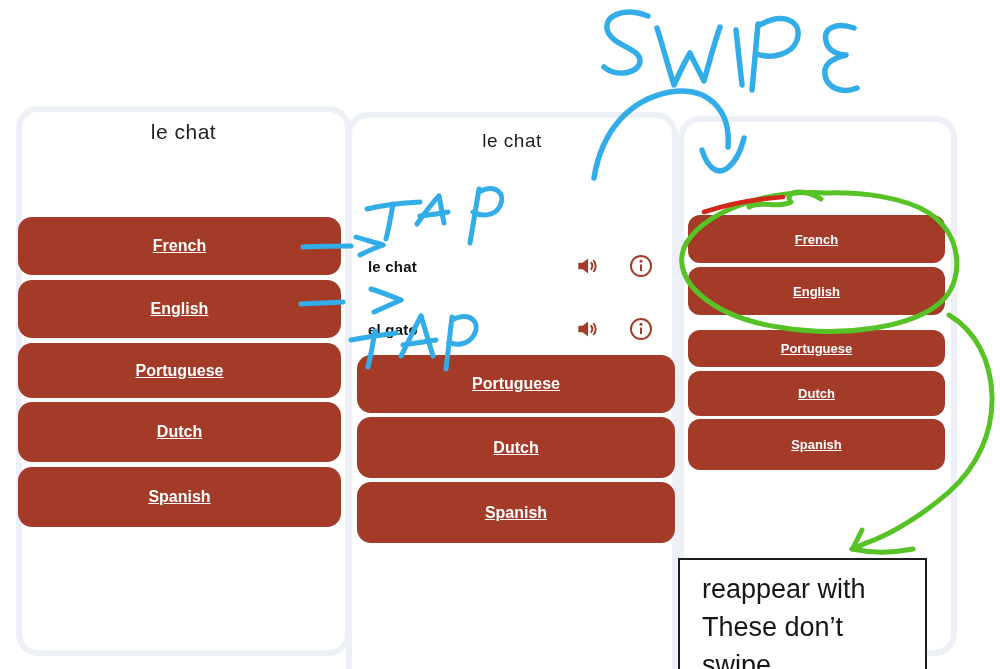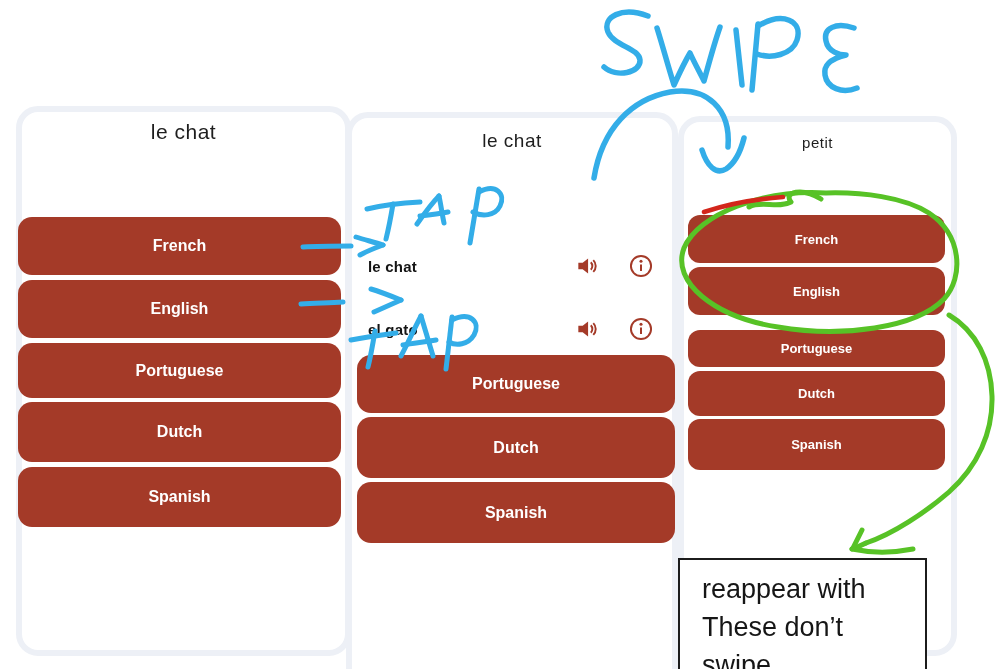--- a/index.html
+++ b/index.html
@@ -21,20 +21,21 @@
   }
   #card-left   .card-title { top:8px;  font-size:21px; }
   #card-middle .card-title { top:12px; font-size:19px; }
   #card-right  .card-title { top:12px; font-size:15px; }
 
   .lang-btn {
     position:absolute; display:flex; align-items:center; justify-content:center;
     background:var(--button_bg, #a43a28); color:var(--button_text, #fff);
     font-weight:700; border-radius:14px; border:none; cursor:pointer;
     font-family:"Liberation Sans", sans-serif;
+    text-decoration:underline;
   }
   
   #card-left .lang-btn { left:-4px; right:4px; font-size:16px; }
   #lbtn-0 { top:105px; height:58px; }
   #lbtn-1 { top:168px; height:58px; }
   #lbtn-2 { top:231px; height:55px; }
   #lbtn-3 { top:290px; height:60px; }
   #lbtn-4 { top:355px; height:60px; }
   
   #card-middle .lang-btn { left:5px; right:-3px; font-size:16px; }
@@ -128,21 +129,20 @@
         <path class="icon-red-stroke" stroke-width="1.9" d="M12 10.6 L12 16.6"></path>
       </svg>
     </div>
 
     <button class="lang-btn" id="mbtn-0">Portuguese</button>
     <button class="lang-btn" id="mbtn-1">Dutch</button>
     <button class="lang-btn" id="mbtn-2">Spanish</button>
   </div>
 
   <div class="card" id="card-right">
-    <div class="card-title">petit</div>
     <button class="lang-btn" id="rbtn-0">French</button>
     <button class="lang-btn" id="rbtn-1">English</button>
     <button class="lang-btn" id="rbtn-2">Portuguese</button>
     <button class="lang-btn" id="rbtn-3">Dutch</button>
     <button class="lang-btn" id="rbtn-4">Spanish</button>
   </div>
 
   <div id="note-box">
     <span>reappear with</span>
     <span>These don’t</span>

